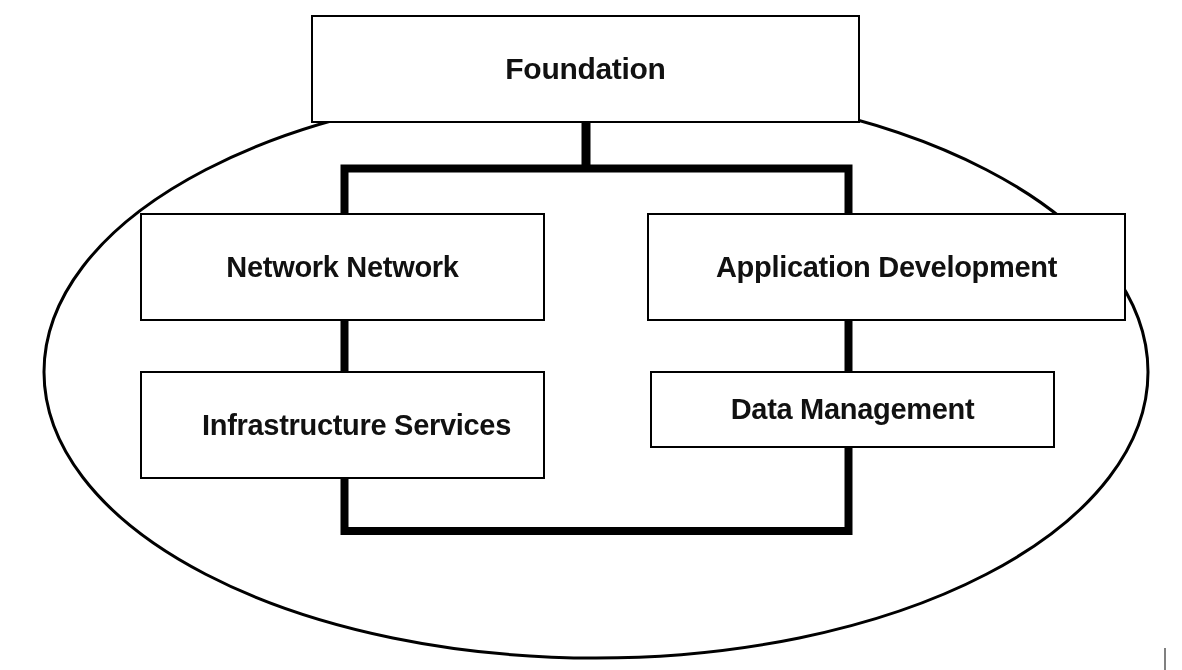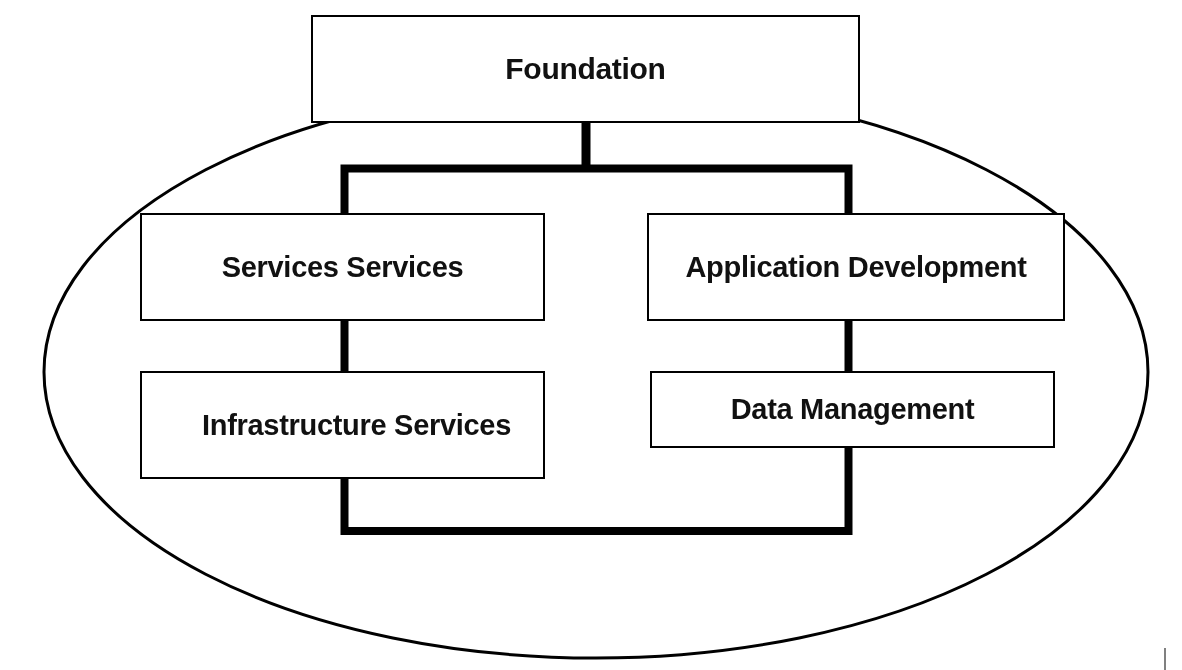--- a/index.html
+++ b/index.html
@@ -34,21 +34,21 @@
     align-items: center;
     justify-content: center;
     text-align: center;
     font-weight: bold;
     font-size: 29px;
     letter-spacing: -0.3px;
     color: var(--text);
   }
   .box-foundation   { left: 311px; top: 15px;  width: 549px; height: 108px; font-size: 30px; }
   .box-network      { left: 140px; top: 213px; width: 405px; height: 108px; }
-  .box-appdev       { left: 647px; top: 213px; width: 418px; height: 108px; }
+  .box-appdev       { left: 647px; top: 213px; width: 479px; height: 108px; }
   .box-infra        { left: 140px; top: 371px; width: 405px; height: 108px; padding-left: 28px; }
   .box-datamgmt     { left: 650px; top: 371px; width: 405px; height: 77px; }
   .ellipse-caption {
     position: absolute;
     left: 297px; top: 577px;
     width: 580px;
     text-align: center;
     font-size: 30px;
     font-weight: 400;
     letter-spacing: -0.2px;
@@ -73,21 +73,21 @@
     <rect x="344.5" y="168.5" width="504" height="362.5" fill="none" stroke="currentColor" stroke-width="8"></rect>
 
     <line x1="586" y1="121" x2="586" y2="172" stroke="currentColor" stroke-width="9"></line>
   </svg>
 
   <div class="box box-foundation">
     <span>Foundation</span>
   </div>
 
   <div class="box box-network">
-    <span>Services Services</span>
+    <span>Network Network</span>
   </div>
 
   <div class="box box-appdev">
     <span>Application Development</span>
   </div>
 
   <div class="box box-infra">
     <span>Infrastructure Services</span>
   </div>
 

